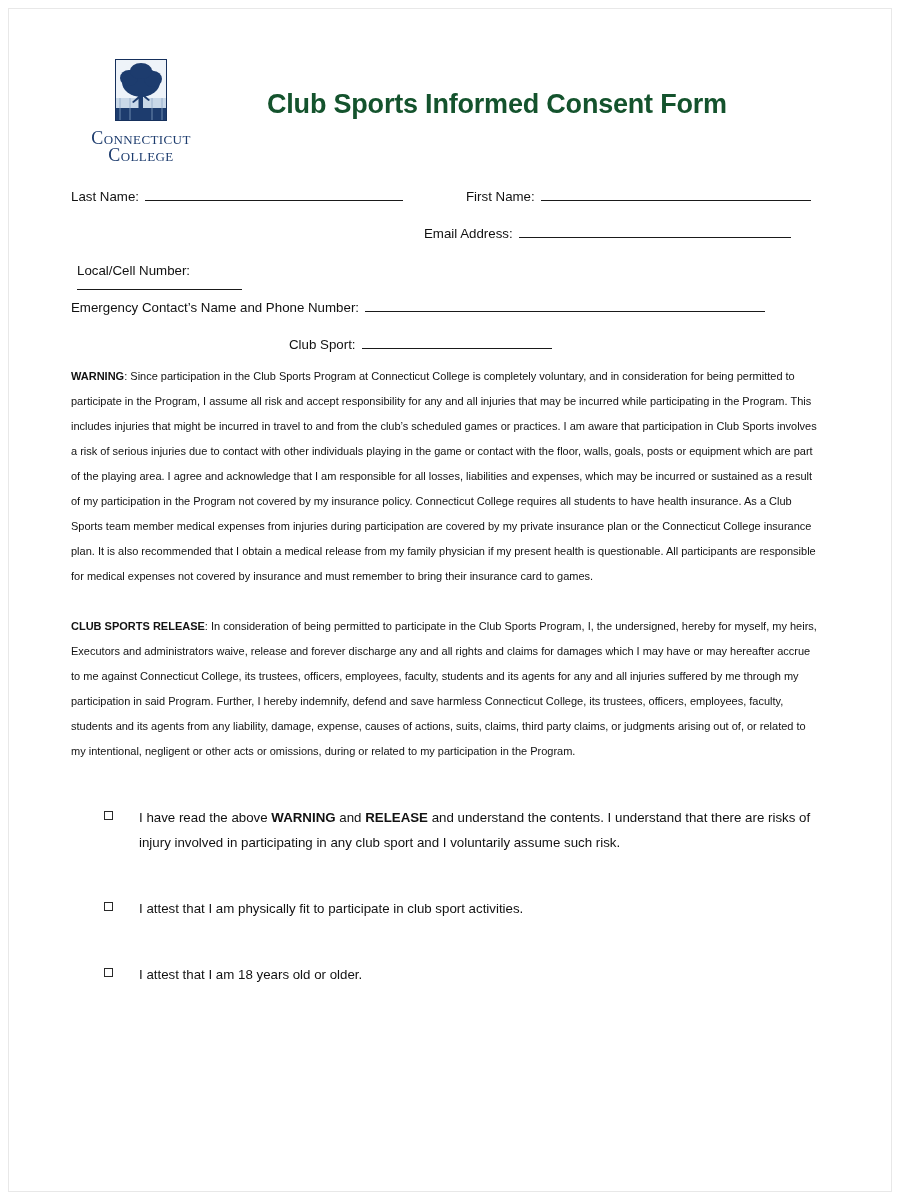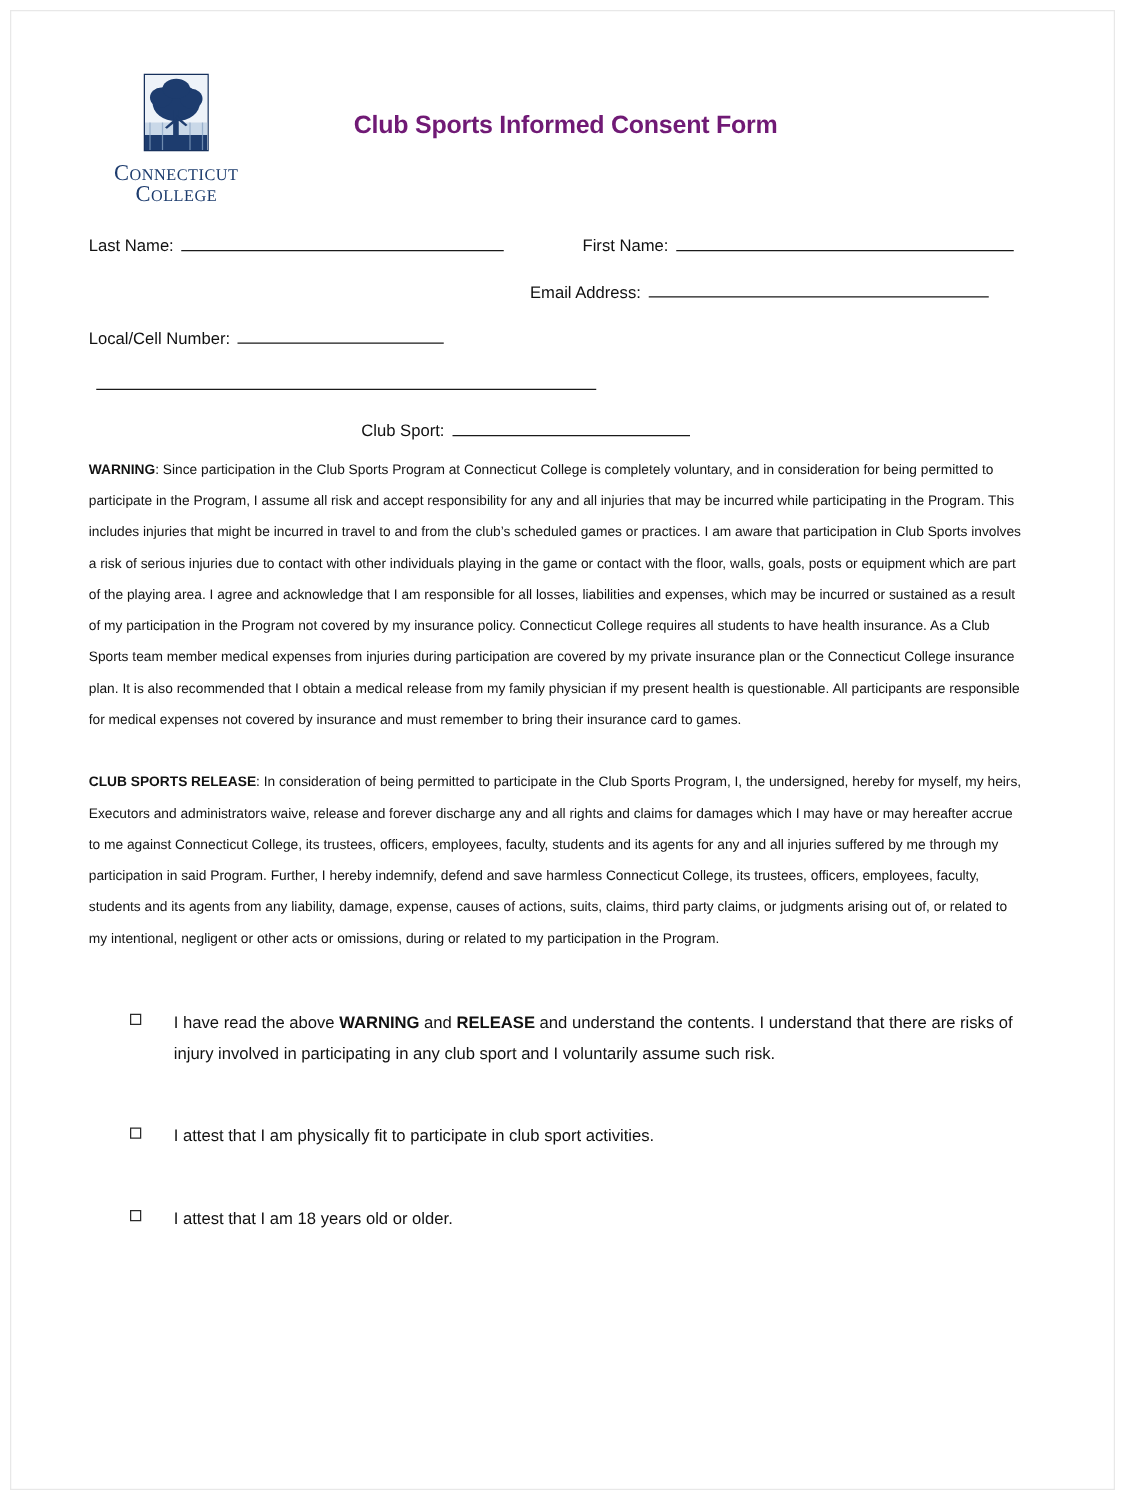--- a/index.html
+++ b/index.html
@@ -62,26 +62,26 @@
     font-size: 18px;
     line-height: 17px;
     letter-spacing: 0.4px;
     font-variant: small-caps;
     white-space: nowrap;
   }
   .wordmark .wm-line2 { display: block; }
 
   .doc-title {
     position: absolute;
-    left: 212px;
+    left: 196px;
     top: 36px;
-    font-size: 20px;
+    font-size: 27px;
     font-weight: bold;
     letter-spacing: -0.2px;
-    color: #701a75;
+    color: #14532d;
     white-space: nowrap;
   }
 
   
   .fields {
     position: relative;
     margin-top: 6px;
     height: 175px;
     font-size: 13.3px;
   }
@@ -103,21 +103,21 @@
   .f-last      { left: 0px;   top: 0px; }
   .f-last .rule   { width: 258px; }
   .f-first     { left: 395px; top: 0px; }
   .f-first .rule  { width: 270px; }
 
   .f-id        { left: 0px;   top: 37px; }
   .f-id .rule     { width: 150px; }
   .f-email     { left: 353px; top: 37px; }
   .f-email .rule  { width: 272px; }
 
-  .f-cell      { left: 0px;   top: 74px; }
+  .f-cell      { left: 0px;   top: 74px; flex-direction: column; }
   .f-cell .rule   { width: 165px; }
 
   .f-emerg     { left: 0px;   top: 111px; }
   .f-emerg .rule  { width: 400px; }
 
   .f-sport     { left: 218px; top: 148px; }
   .f-sport .rule  { width: 190px; }
 
   
   .para {
@@ -213,20 +213,21 @@
         <span class="field-label">Email Address:</span>
         <span class="rule"></span>
       </div>
 
       <div class="field f-cell">
         <span class="field-label">Local/Cell Number:</span>
         <span class="rule"></span>
       </div>
 
       <div class="field f-emerg">
+        <span class="field-label">Emergency Contact’s Name and Phone Number:</span>
         <span class="rule"></span>
       </div>
 
       <div class="field f-sport">
         <span class="field-label">Club Sport:</span>
         <span class="rule"></span>
       </div>
 
     </div>
 

